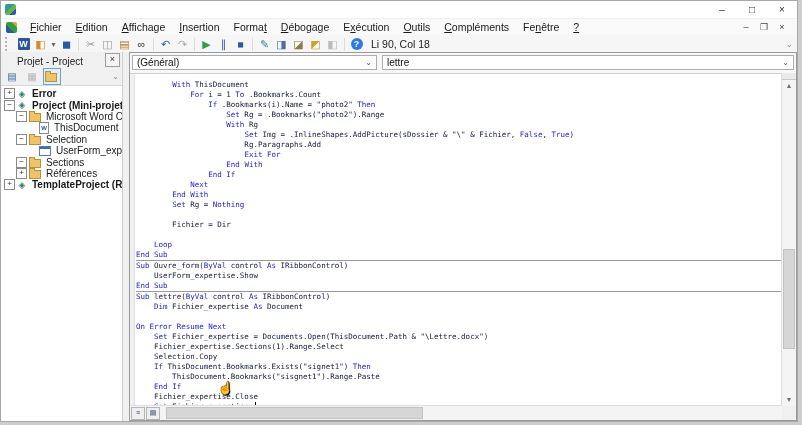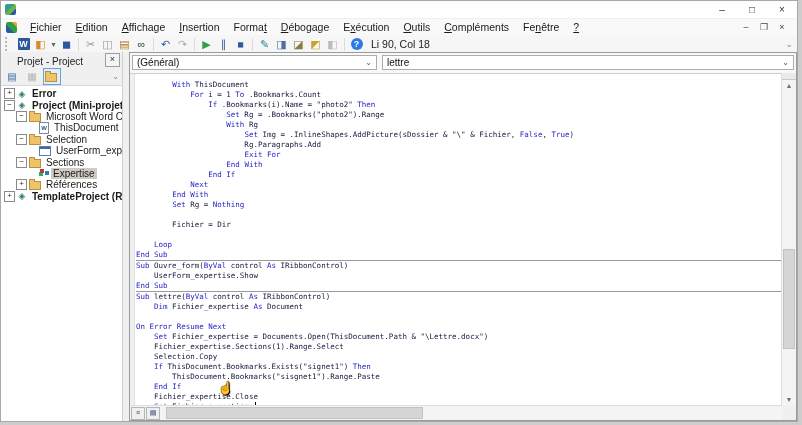--- a/index.html
+++ b/index.html
@@ -192,25 +192,20 @@
           <div class="tree-row" style="padding-left: 27px;">
             <span class="exp-spacer"></span>
             <span class="t-ico ico-userform"></span>
             <span class="tree-label">UserForm_expertise</span>
           </div>
           <div class="tree-row" style="padding-left: 15px;">
             <span class="expander">−</span>
             <span class="t-ico ico-folder"></span>
             <span class="tree-label">Sections</span>
           </div>
-          <div class="tree-row" style="padding-left: 27px;">
-            <span class="exp-spacer"></span>
-            <span class="t-ico ico-module"></span>
-            <span class="tree-label sel">Expertise</span>
-          </div>
           <div class="tree-row" style="padding-left: 15px;">
             <span class="expander">+</span>
             <span class="t-ico ico-folder"></span>
             <span class="tree-label">Références</span>
           </div>
           <div class="tree-row bold" style="padding-left: 3px;">
             <span class="expander">+</span>
             <span class="t-ico ico-project">◈</span>
             <span class="tree-label">TemplateProject (Rapp</span>
           </div>

